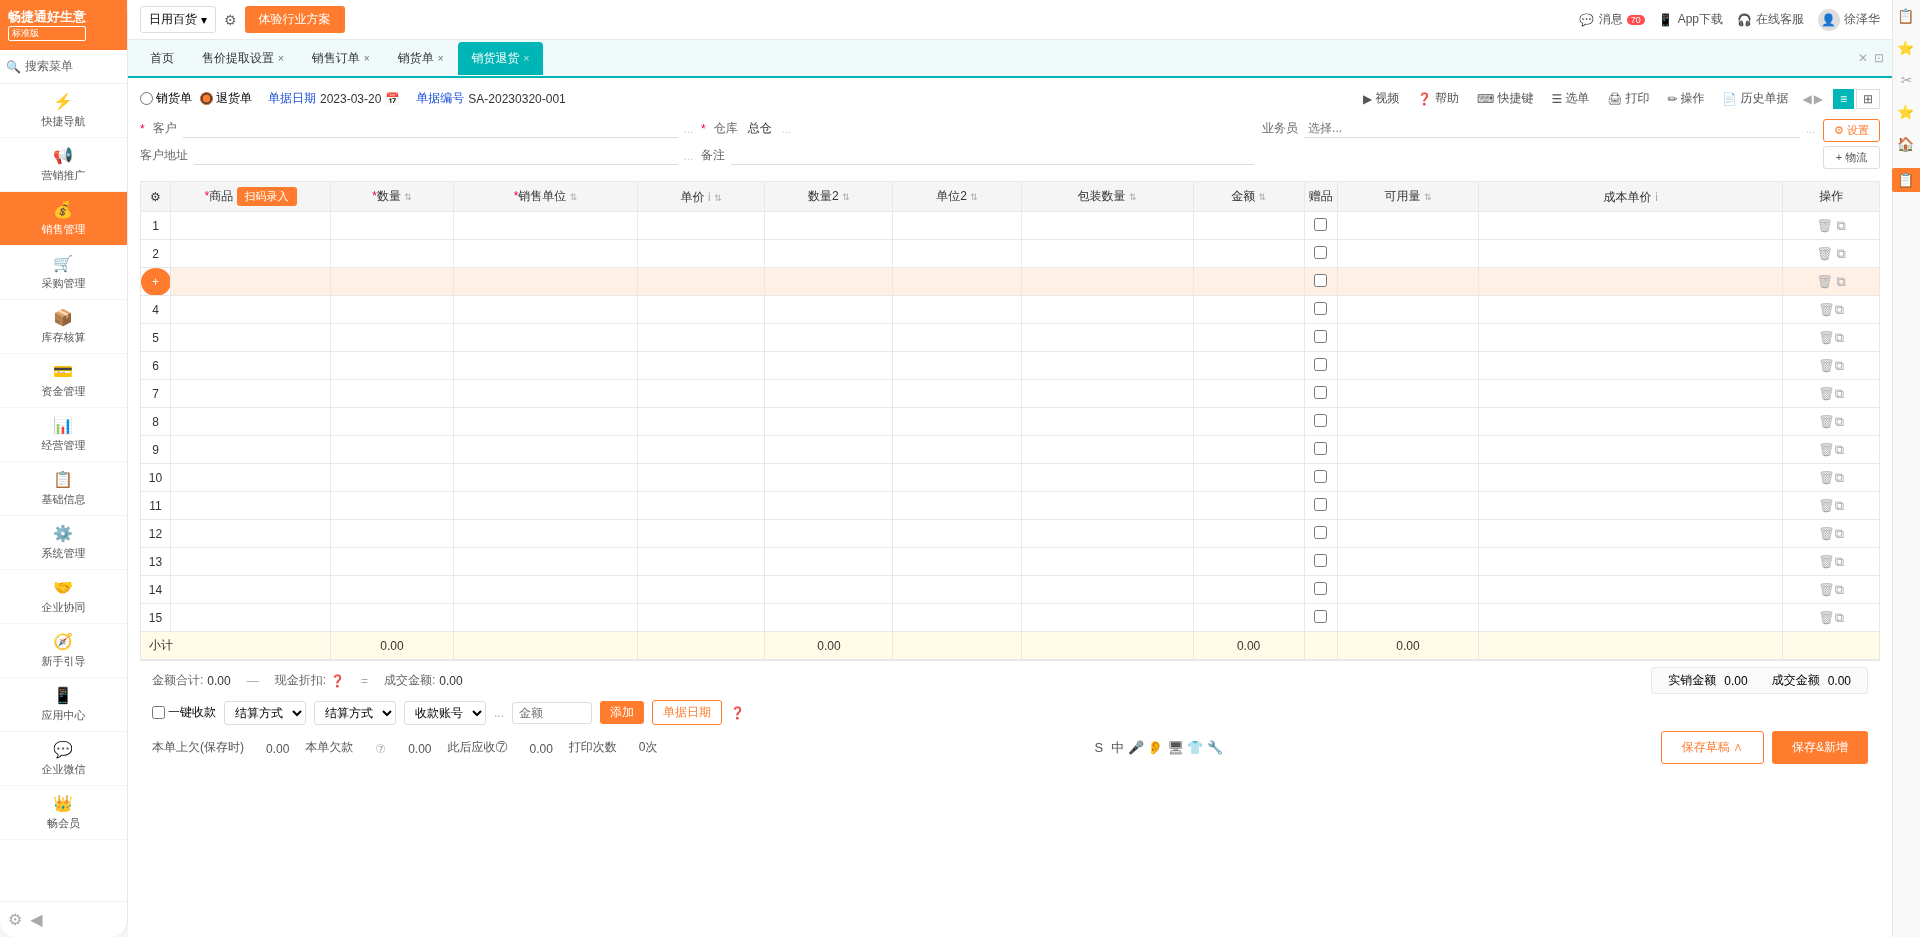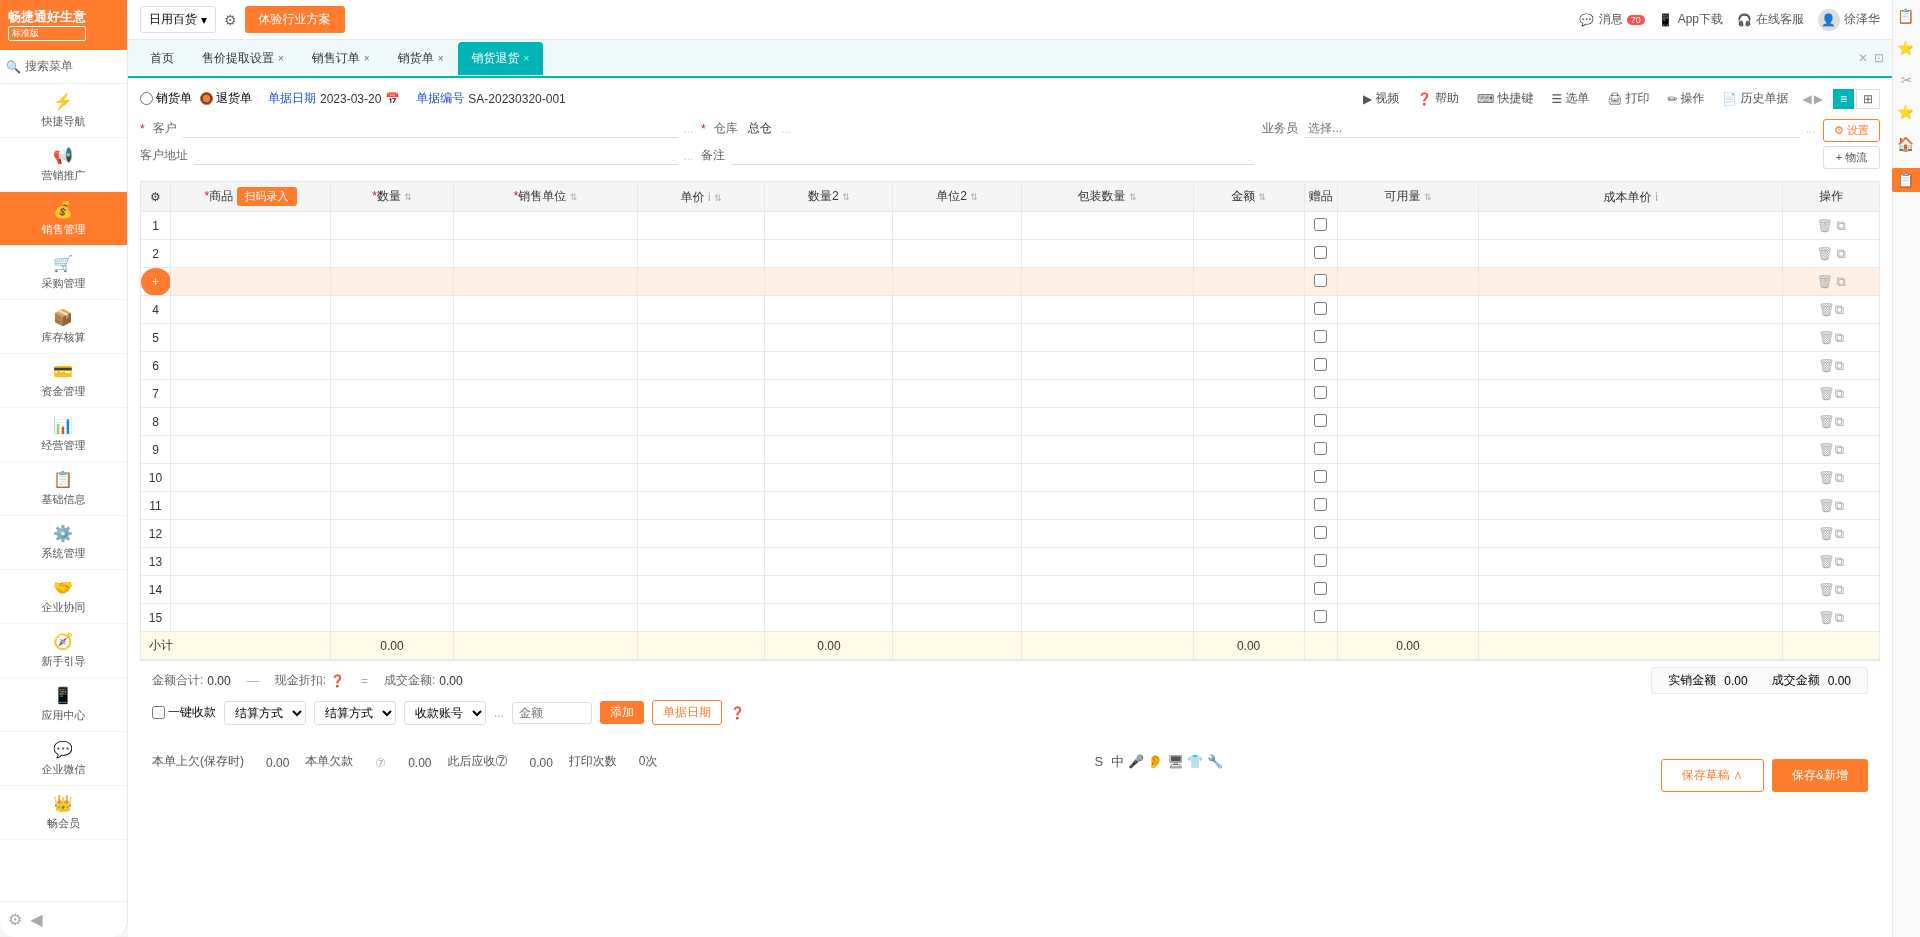--- a/index.html
+++ b/index.html
@@ -81,21 +81,21 @@
     .payment-row { display: flex; align-items: center; gap: 8px; }
     .payment-checkbox { display: flex; align-items: center; gap: 3px; }
     .payment-select { border: 1px solid #ddd; padding: 3px 6px; border-radius: 3px; background: #fff; }
     .payment-input { border: 1px solid #ddd; padding: 3px 6px; border-radius: 3px; width: 80px; }
     .add-btn { background: #ff7b2e; color: #fff; border: none; padding: 3px 10px; border-radius: 3px; cursor: pointer; }
     .fenpai-btn { border: 1px solid #ff7b2e; color: #ff7b2e; background: #fff; padding: 3px 10px; border-radius: 3px; cursor: pointer; }
 
     .final-row { display: flex; align-items: center; justify-content: space-between; }
     .final-left { display: flex; gap: 16px; color: #555; }
     .final-left span { display: flex; gap: 22px; align-items: flex-end; }
-    .final-right { display: flex; gap: 8px; margin-top: 28px; }
+    .final-right { display: flex; gap: 8px; }
     .btn-save-draft { background: #fff; border: 1px solid #ff7b2e; color: #ff7b2e; padding: 7px 20px; border-radius: 3px; cursor: pointer; font-size: 12px; }
     .btn-save-new { background: #ff7b2e; color: #fff; border: none; padding: 7px 20px; border-radius: 3px; cursor: pointer; font-size: 12px; }
 
     .right-side-panel { width: 28px; background: #f9f9f9; border-left: 1px solid #e8e8e8; display: flex; flex-direction: column; align-items: center; padding: 8px 0; gap: 16px; }
     .right-panel-icon { color: #aaa; cursor: pointer; font-size: 14px; writing-mode: horizontal-tb; }
     .table-section { flex: 1; overflow: auto; }
     .form-col-label { white-space: nowrap; color: #666; }
     .underline-input { border: none; border-bottom: 1px solid #ddd; flex: 1; padding: 2px 4px; outline: none; background: transparent; }
     .dots-link { color: #ccc; cursor: pointer; font-size: 11px; }
 

